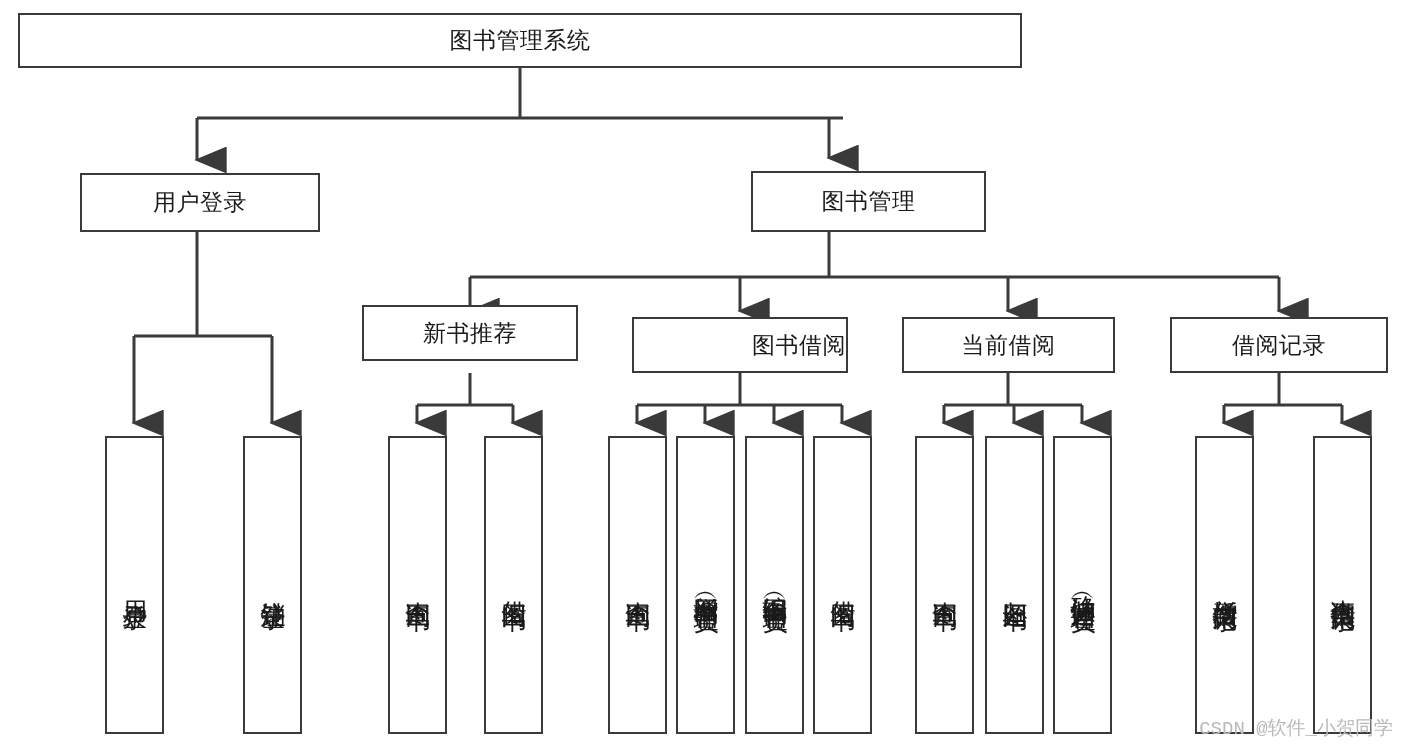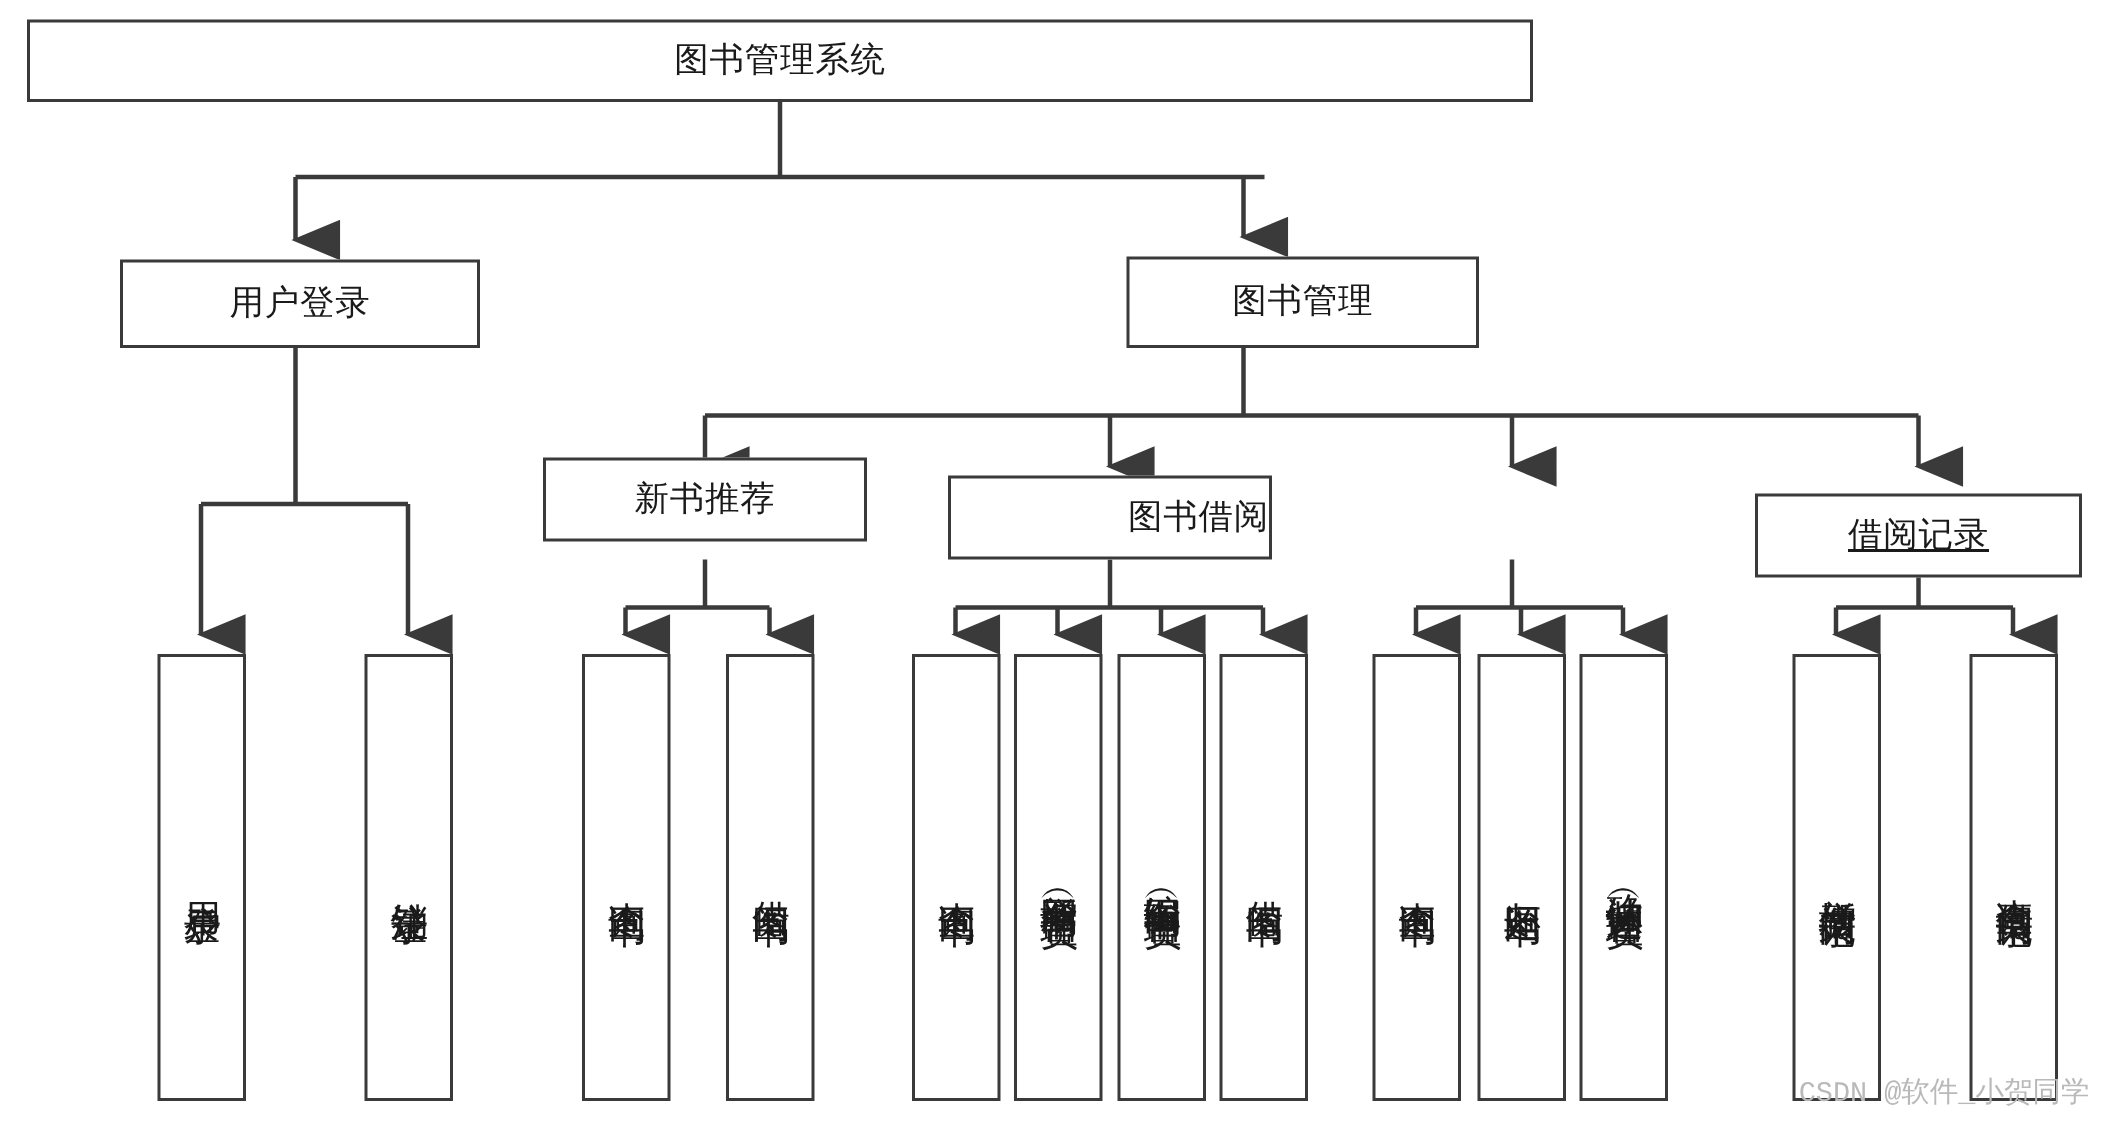--- a/index.html
+++ b/index.html
@@ -140,21 +140,24 @@
   <div class="node h" style="left:712px; top:171px; width:235px; height:61px;margin-left:39px;">
     <span class="node-label">图书管理</span>
   </div>
 
   <div class="node h" style="left:362px; top:305px; width:216px; height:56px;">
     <span class="node-label">新书推荐</span>
   </div>
   <div class="node h" style="left:632px; top:317px; width:216px; height:56px;justify-content:flex-end;">
     <span class="node-label">图书借阅</span>
   </div>
-  <div class="node h" style="left:1170px; top:329px; width:218px; height:56px;text-decoration:underline;">
+  <div class="node h" style="left:902px; top:317px; width:213px; height:56px;">
+    <span class="node-label">当前借阅</span>
+  </div>
+  <div class="node h" style="left:1170px; top:317px; width:218px; height:56px;">
     <span class="node-label">借阅记录</span>
   </div>
 
   <div class="node v" style="left:105px; top:436px; width:59px; height:298px;">
     <span class="node-label">用户登录</span>
   </div>
   <div class="node v" style="left:243px; top:436px; width:59px; height:298px;">
     <span class="node-label">注销登录</span>
   </div>
 

